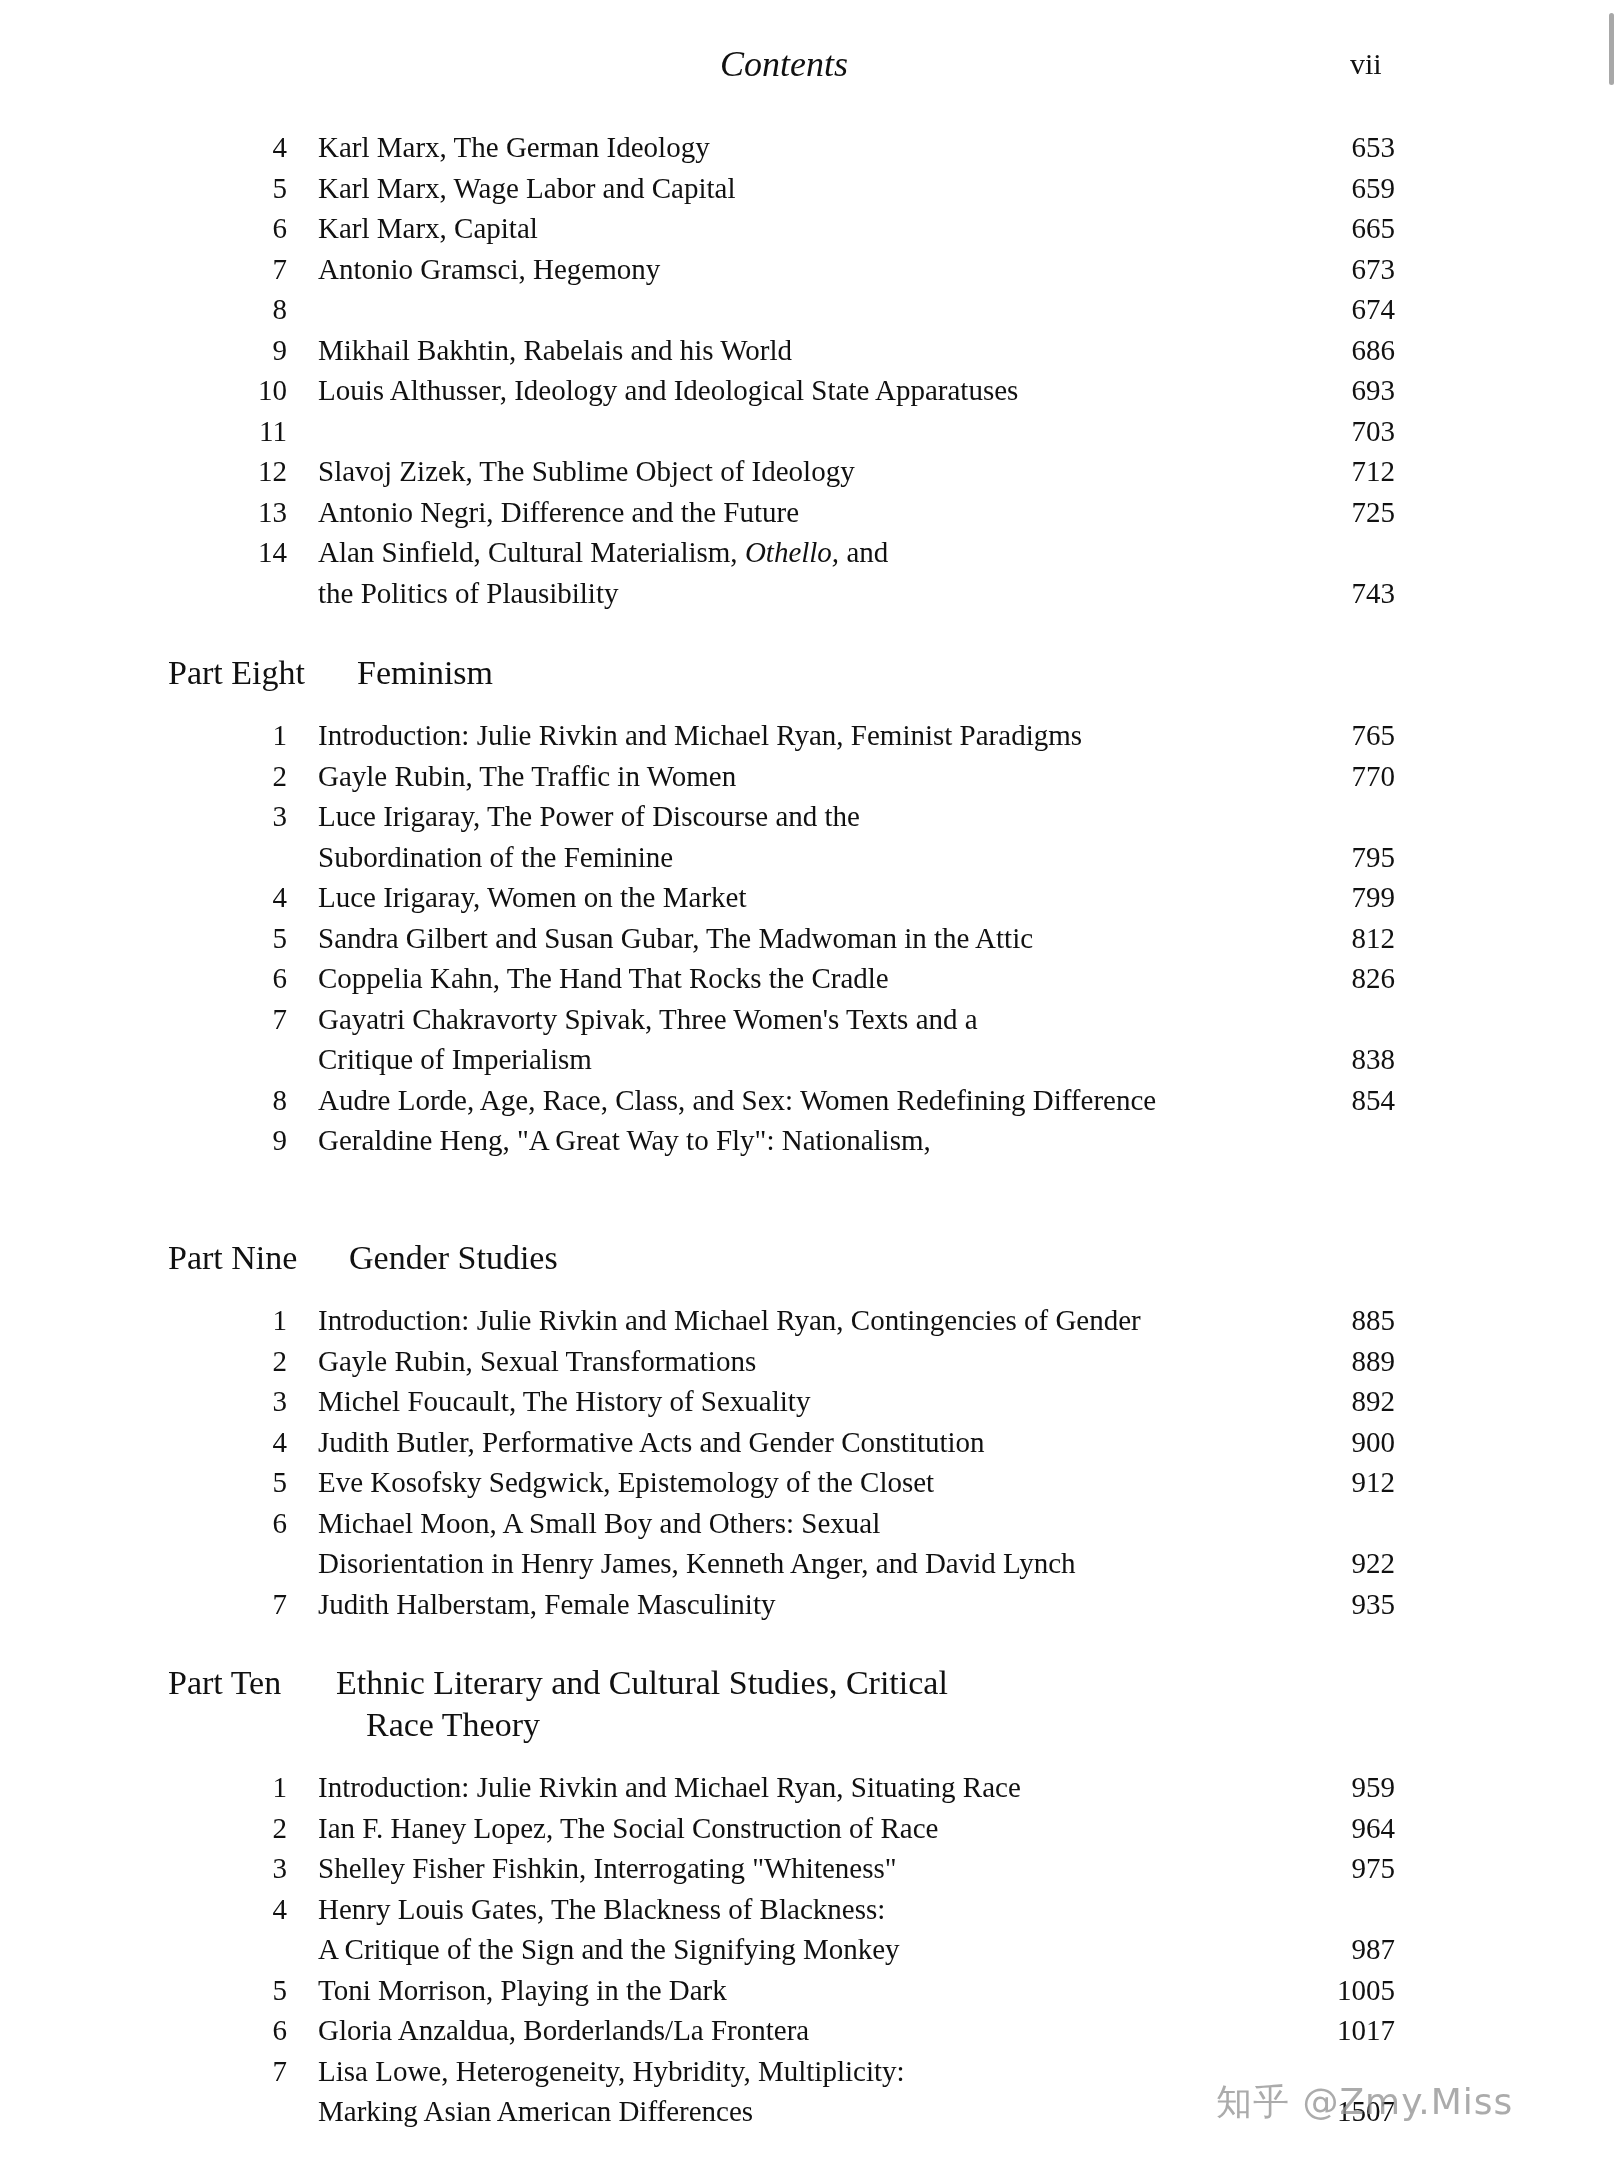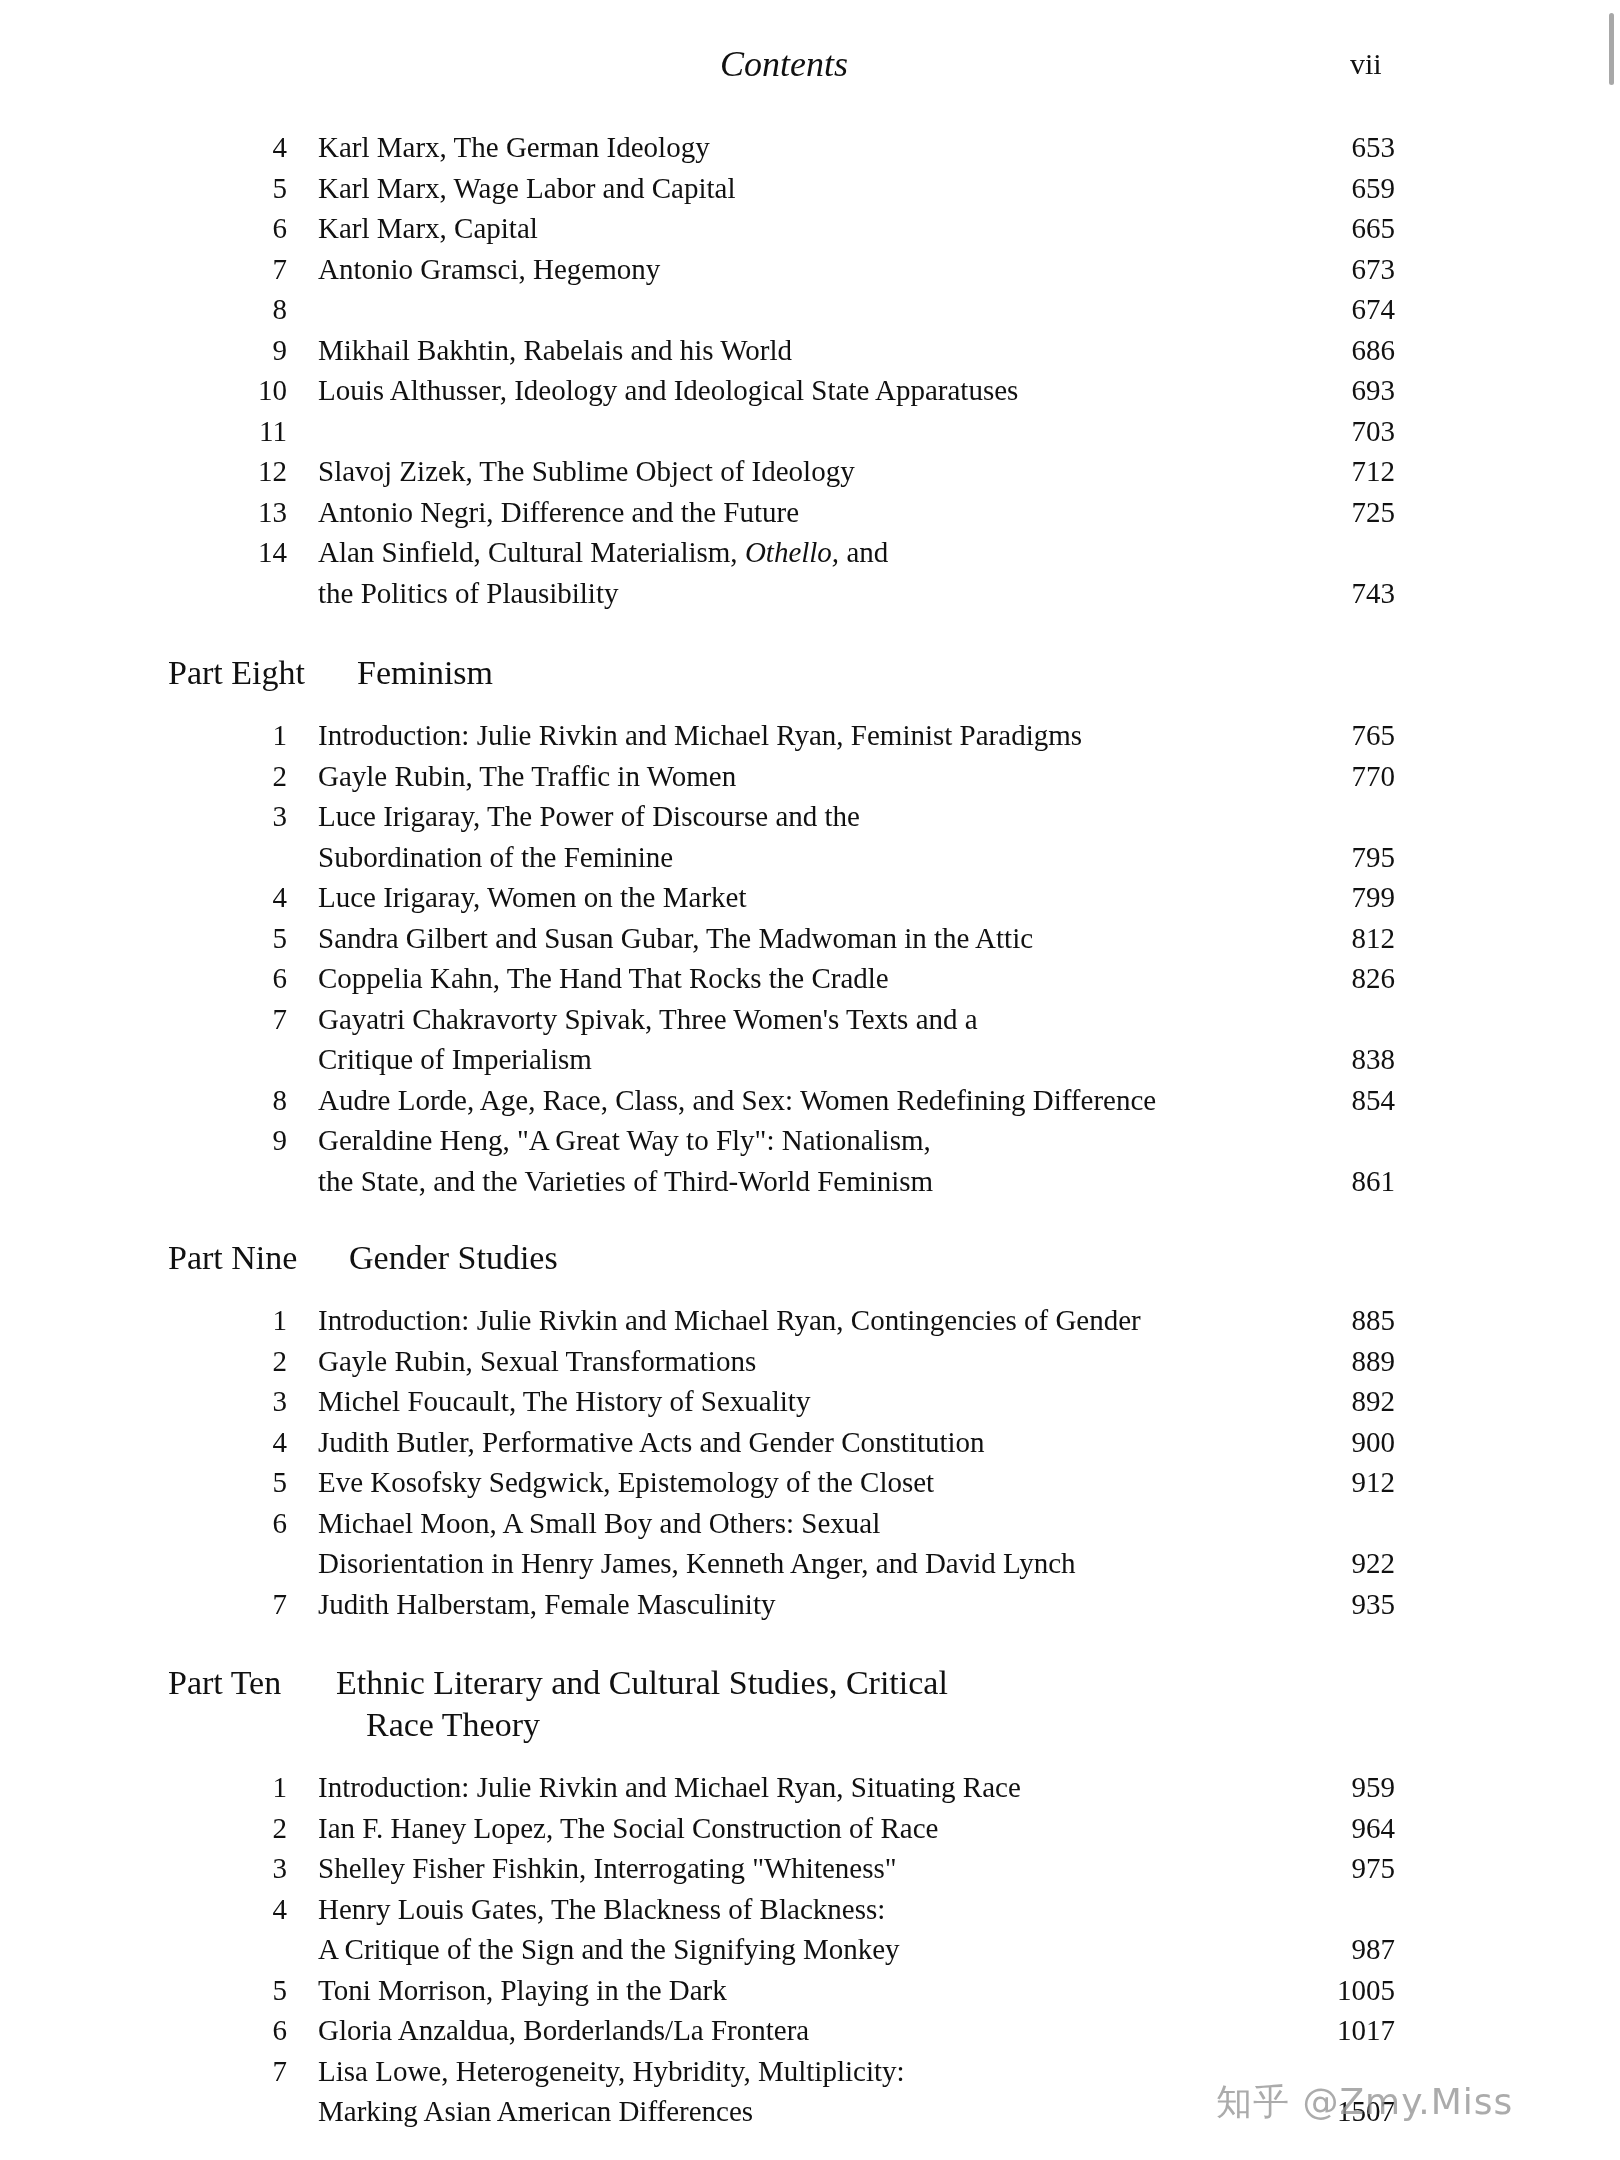--- a/index.html
+++ b/index.html
@@ -137,24 +137,20 @@
       </div>
       <div class="row">
         <span class="num">8</span>
         <span class="title">Audre Lorde, Age, Race, Class, and Sex: Women Redefining Difference</span>
         <span class="page-no">854</span>
       </div>
       <div class="row">
         <span class="num">9</span>
         <span class="title">Geraldine Heng, "A Great Way to Fly": Nationalism,</span>
       </div>
-      <div class="row">
-        <span class="title">the State, and the Varieties of Third-World Feminism</span>
-        <span class="page-no">861</span>
-      </div>
     </div>
   <div class="section" id="sec-p1" style="top:1237px;">
       <div class="part-head">
         <span class="part-label">Part Nine</span>
         <span class="part-title" style="left: 349px;">Gender Studies</span>
       </div>
       <div style="height: 21px;"></div>
       <div class="row">
         <span class="num">1</span>
         <span class="title">Introduction: Julie Rivkin and Michael Ryan, Contingencies of Gender</span>

